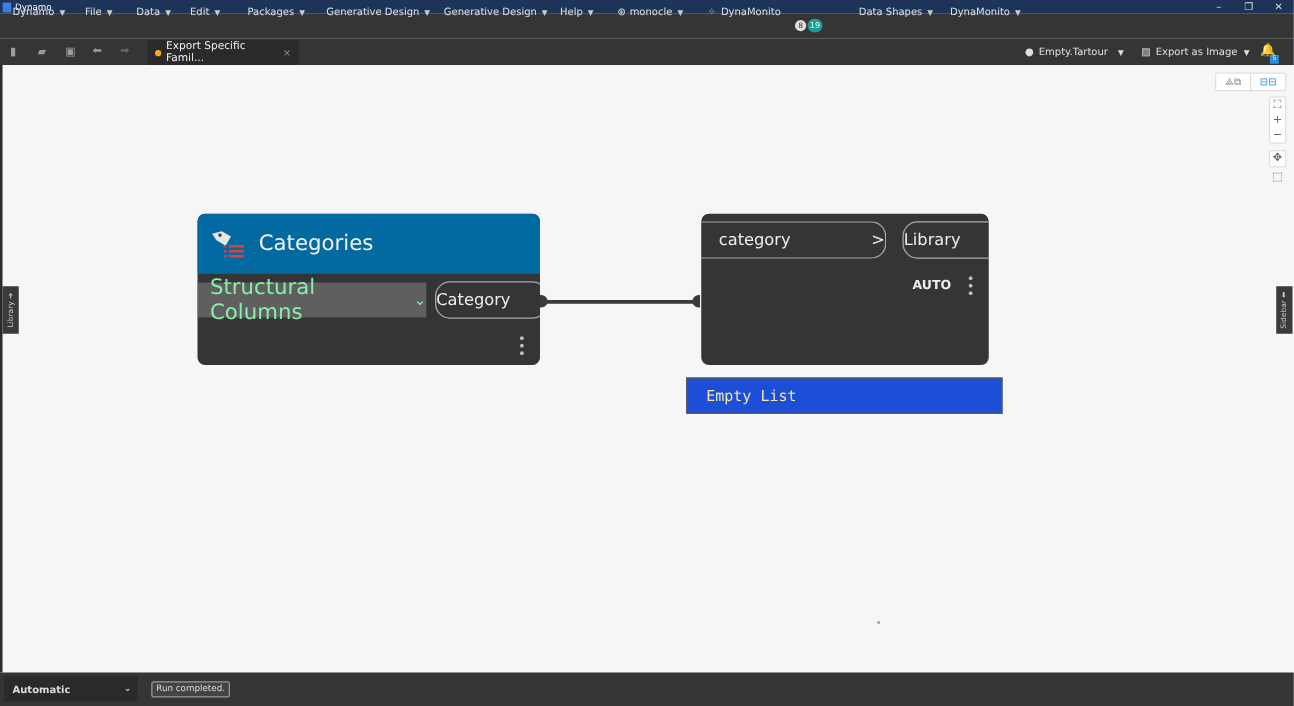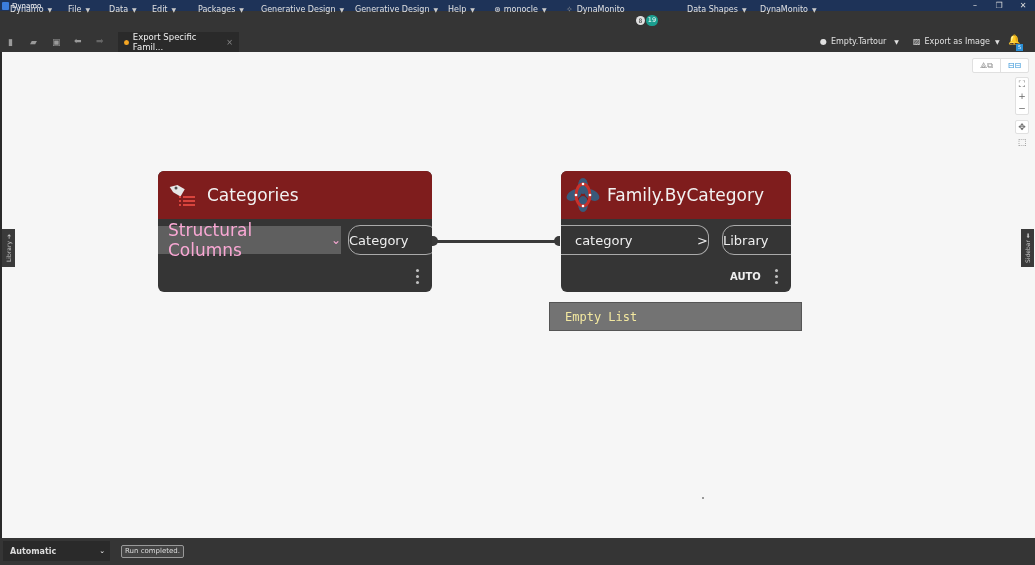--- a/index.html
+++ b/index.html
@@ -21,30 +21,30 @@
   .doc-tab .underline { position: absolute; left: 0; bottom: -2px; width: 121px; height: 2px; background: #a8e8e0; }
   .right-tb { position: absolute; top: 37px; color: #e0e0e0; font-size: 8px; white-space: nowrap; }
   .canvas { position: absolute; left: 0; top: 52px; width: 1035px; height: 486px; background: #f6f6f6; border-left: 2px solid #2a2a2a; }
   .view-toggle { position: absolute; left: 972px; top: 58px; width: 57px; height: 15px; background: #fff; border: 1px solid #e0e0e0; border-radius: 2px; display: flex; }
   .view-toggle div { flex: 1; text-align: center; font-size: 8px; line-height: 13px; color: #888; }
   .view-toggle div.active { color: #2b8fd6; border-left: 1px solid #e0e0e0; }
   .zoom-ctrl { position: absolute; left: 1015px; background: #fff; border: 1px solid #e0e0e0; border-radius: 2px; width: 14px; }
   .zoom-ctrl div { height: 12px; text-align: center; font-size: 9px; line-height: 12px; color: #666; }
   .side-tab { position: absolute; top: 229px; width: 13px; height: 38px; background: #3a3a3a; color: #ccc; font-size: 6px; writing-mode: vertical-rl; transform: rotate(180deg); text-align: center; line-height: 13px; }
   .node { position: absolute; background: #353535; border-radius: 6px; overflow: hidden; }
-  .node-header { height: 48px; background: #7f1d1d; display: flex; align-items: center; }
+  .node-header { height: 48px; background: #0369a1; display: flex; align-items: center; }
   .node-title { color: #f2f2f2; font-size: 17px; }
   .node-body { position: relative; height: 72px; }
   .port-pill { position: absolute; border: 1px solid #aaa; border-radius: 12px; color: #eee; font-size: 13px; height: 30px; display: flex; align-items: center; padding: 0 0; }
-  .dropdown { position: absolute; left: 0; top: 7px; width: 183px; height: 28px; background: #5f5f5f; color: #f9a8d4; font-size: 17px; display: flex; align-items: center; padding-left: 10px; }
+  .dropdown { position: absolute; left: 0; top: 7px; width: 183px; height: 28px; background: #5f5f5f; color: #86efac; font-size: 17px; display: flex; align-items: center; padding-left: 10px; }
   .kebab { position: absolute; color: #bbb; font-size: 14px; font-weight: bold; line-height: 5px; width: 4px; }
   .kebab i { display: block; width: 3px; height: 3px; background: #c0c0c0; border-radius: 50%; margin-bottom: 3px; }
   .wire { position: absolute; left: 437px; top: 240px; width: 119px; height: 3px; background: #3a3a3a; }
   .wire-end { position: absolute; width: 6px; height: 10px; background: #3a3a3a; }
-  .preview { position: absolute; left: 549px; top: 302px; width: 253px; height: 29px; background: #737373; border: 1px solid #555; color: #f3e8a0; font-family: "DejaVu Sans Mono", monospace; font-size: 12px; padding: 7px 15px; }
+  .preview { position: absolute; left: 549px; top: 302px; width: 253px; height: 29px; background: #1d4ed8; border: 1px solid #555; color: #f3e8a0; font-family: "DejaVu Sans Mono", monospace; font-size: 12px; padding: 7px 15px; }
   .statusbar { position: absolute; left: 0; top: 538px; width: 1035px; height: 27px; background: #353535; }
   .run-mode { position: absolute; left: 3px; top: 541px; width: 107px; height: 20px; background: #2a2a2a; color: #ddd; font-size: 8px; font-weight: bold; display: flex; align-items: center; padding-left: 7px; }
   .run-mode .chev { margin-left: auto; margin-right: 5px; font-size: 7px; }
   .run-status { position: absolute; left: 121px; top: 545px; height: 13px; border: 1px solid #999; border-radius: 2px; color: #ddd; font-size: 7px; line-height: 11px; padding: 0 3px; background: #444; }
 </style>
 </head>
 <body>
 
 <div class="titlebar">
   <div class="app-ico"></div>
@@ -138,36 +138,20 @@
       </div>
     <div class="kebab" style="left:258px;top:50px">
         <i></i>
         <i></i>
         <i></i>
       </div>
   </div>
 </div>
 
 <div class="node" style="left:561px;top:171px;width:230px;height:121px">
-  <div class="node-header">
-    <svg width="34" height="34" style="margin:0 7px 0 5px">
-      <g fill="#3a5a7a">
-        <ellipse cx="17" cy="8" rx="5" ry="8"></ellipse>
-        <ellipse cx="17" cy="26" rx="5" ry="8"></ellipse>
-        <ellipse cx="8" cy="17" rx="8" ry="5" transform="rotate(-30 8 17)"></ellipse>
-        <ellipse cx="26" cy="17" rx="8" ry="5" transform="rotate(30 26 17)"></ellipse>
-      </g>
-      <ellipse cx="17" cy="17" rx="7" ry="11" fill="none" stroke="#c9312b" stroke-width="3"></ellipse>
-      <circle cx="17" cy="6" r="1.3" fill="#fff"></circle>
-        <circle cx="17" cy="28" r="1.3" fill="#fff"></circle>
-      <circle cx="10" cy="17" r="1.3" fill="#fff"></circle>
-        <circle cx="24" cy="17" r="1.3" fill="#fff"></circle>
-    </svg>
-    <span class="node-title">Family.ByCategory</span>
-  </div>
   <div class="node-body">
     <div class="port-pill" style="left:-12px;top:6px;width:160px;justify-content:space-between;padding-left:22px;border-left:4px solid #5aa9e0">
       <span>category</span>
       <span>&gt;</span>
     </div>
     <div class="port-pill" style="left:161px;top:6px;width:80px;">
         <span>Library</span>
       </div>
     <span style="position:absolute;left:169px;top:52px;color:#eee;font-size:10px;font-weight:bold">AUTO</span>
     <div class="kebab" style="left:214px;top:50px">

